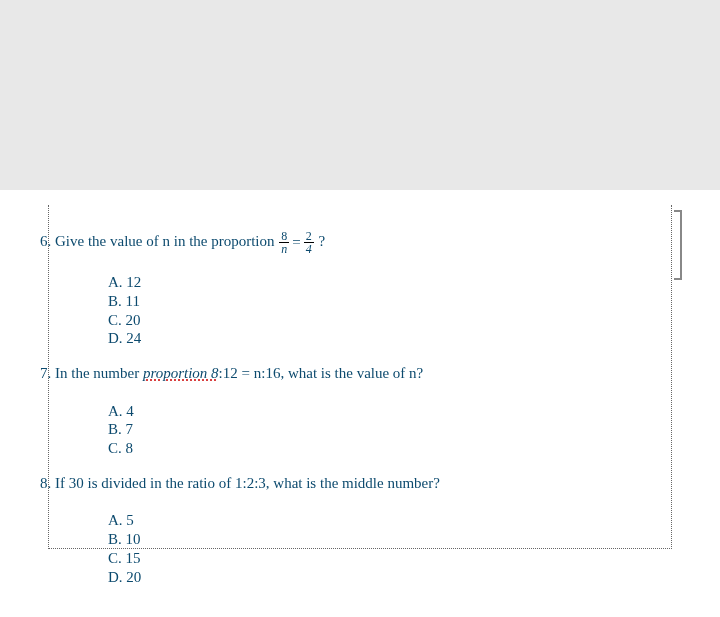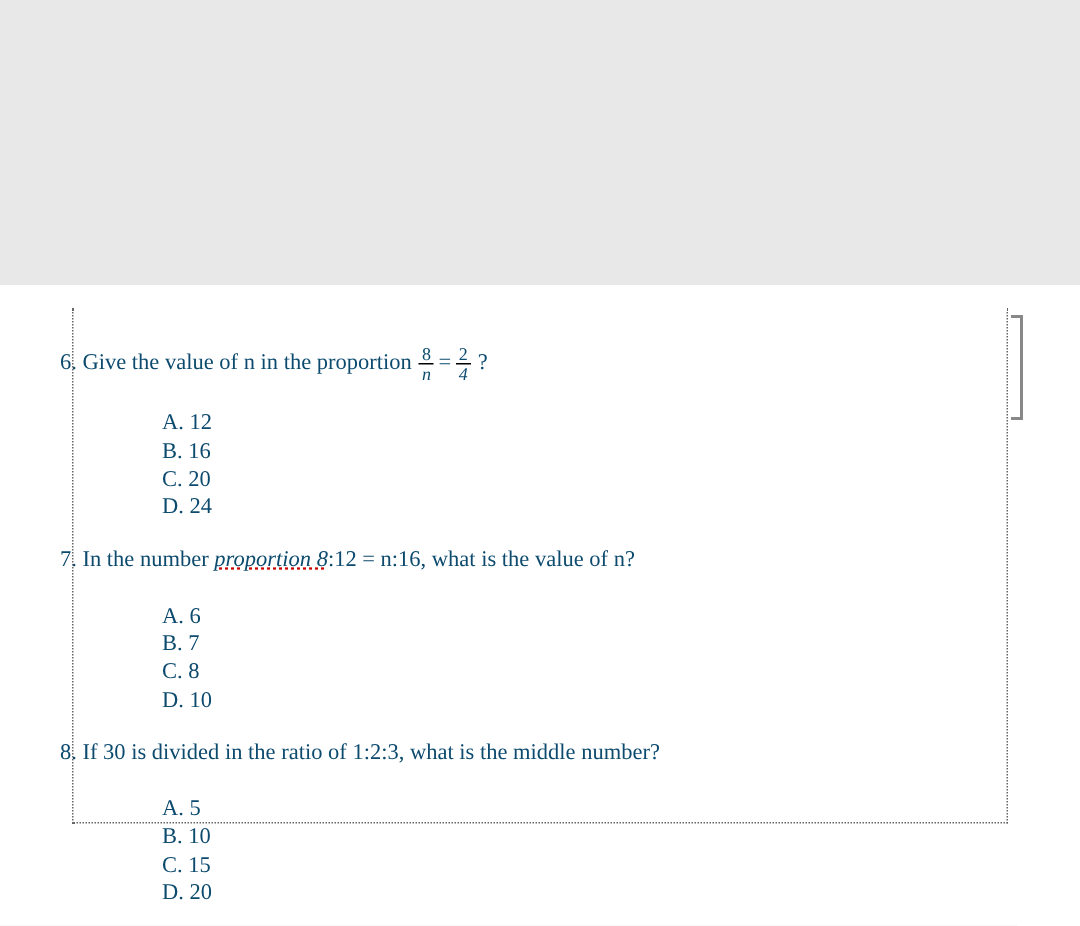--- a/index.html
+++ b/index.html
@@ -100,36 +100,35 @@
 
 <div class="page">
 
   <div class="question">
     <div class="question-line">
       <span>6.</span>
       <span>Give the value of n in the proportion </span><span class="fraction"><span class="num">8</span><span class="den">n</span></span><span class="eq">=</span><span class="fraction"><span class="num">2</span><span class="den">4</span></span><span> ?</span>
     </div>
     <div class="options">
       <div class="option">A. 12</div>
-      <div class="option">B. 16</div>
+      <div class="option">B. 11</div>
       <div class="option">C. 20</div>
       <div class="option">D. 24</div>
     </div>
   </div>
 
   <div class="question">
     <div class="question-line">
       <span>7.</span>
       <span>In the number </span><span class="underline-err">proportion  8</span><span>:12 = n:16, what is the value of n?</span>
     </div>
     <div class="options">
-      <div class="option">A. 6</div>
+      <div class="option">A. 4</div>
       <div class="option">B. 7</div>
       <div class="option">C. 8</div>
-      <div class="option">D. 10</div>
     </div>
   </div>
 
   <div class="question" style="margin-bottom:0;">
     <div class="question-line">
       <span>8.</span>
       <span>If 30 is divided in the ratio of 1:2:3, what is the middle number?</span>
     </div>
     <div class="options">
       <div class="option">A. 5</div>

